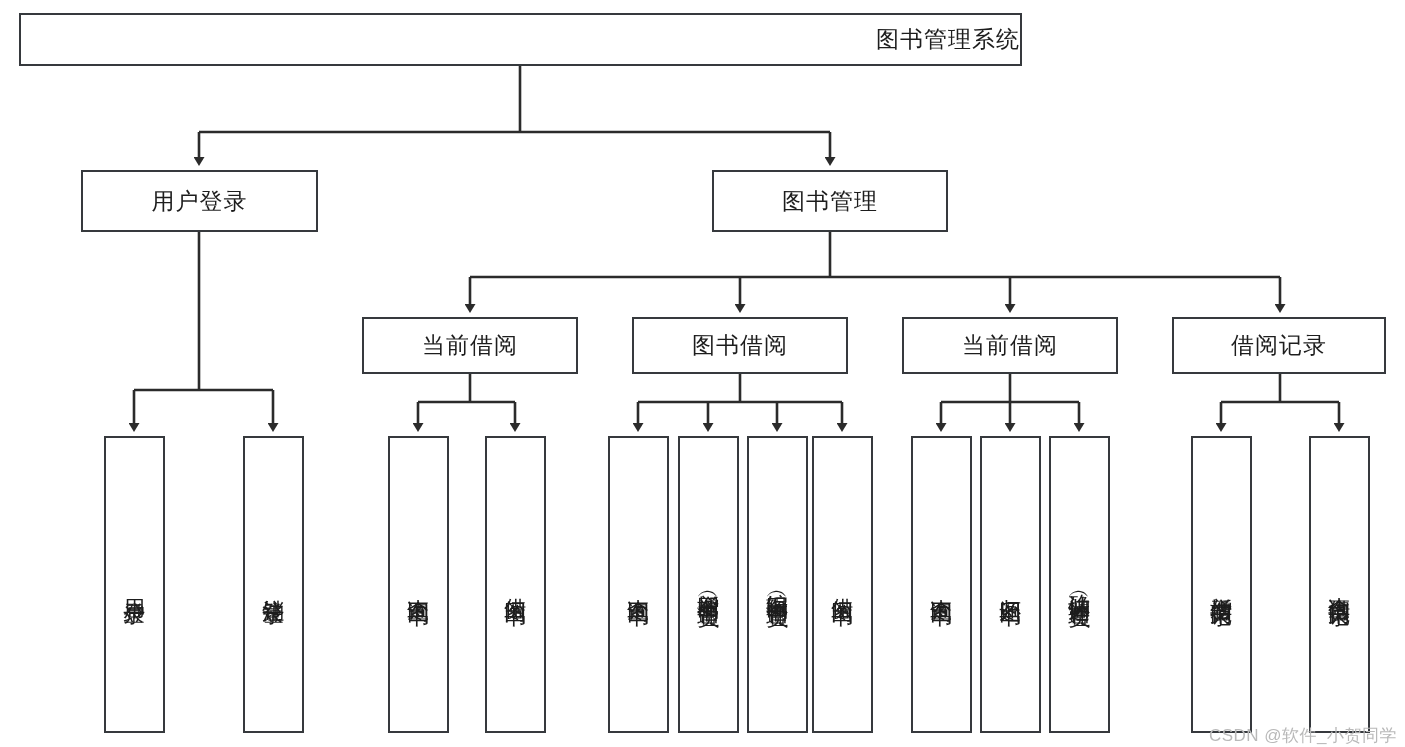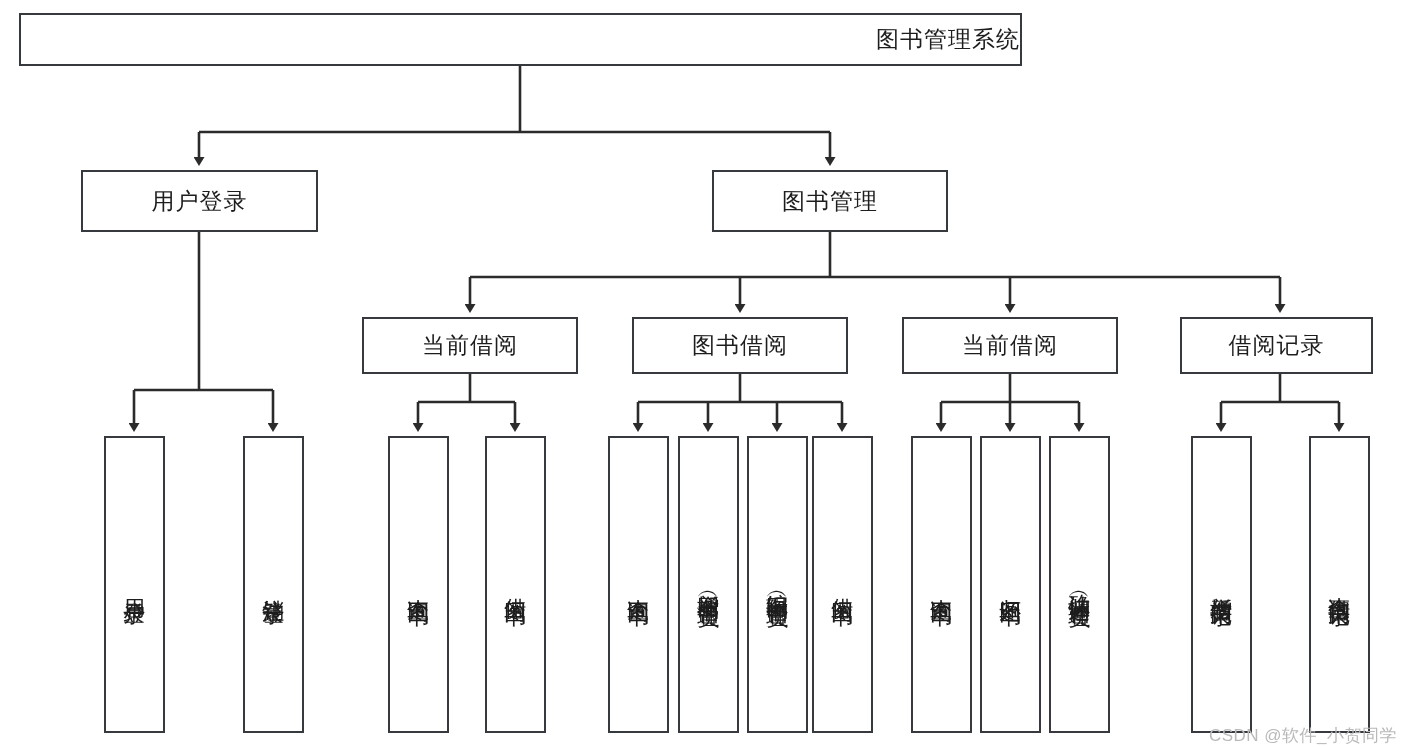--- a/index.html
+++ b/index.html
@@ -138,21 +138,21 @@
 
   <div class="node horiz" style="left:362px; top:317px; width:216px; height:57px;">
     <span>当前借阅</span>
   </div>
   <div class="node horiz" style="left:902px; top:317px; width:216px; height:57px;">
     <span>当前借阅</span>
   </div>
   <div class="node horiz" style="left:632px; top:317px; width:216px; height:57px;">
     <span>图书借阅</span>
   </div>
-  <div class="node horiz" style="left:1172px; top:317px; width:193px; height:57px;margin-left:8px;">
+  <div class="node horiz" style="left:1172px; top:317px; width:214px; height:57px;">
     <span>借阅记录</span>
   </div>
 
   <div class="node leaf" style="left:104px; top:436px; width:61px; height:297px;">
     <span class="vtext">用户登录</span>
   </div>
   <div class="node leaf" style="left:243px; top:436px; width:61px; height:297px;">
     <span class="vtext">注销登录</span>
   </div>
 

